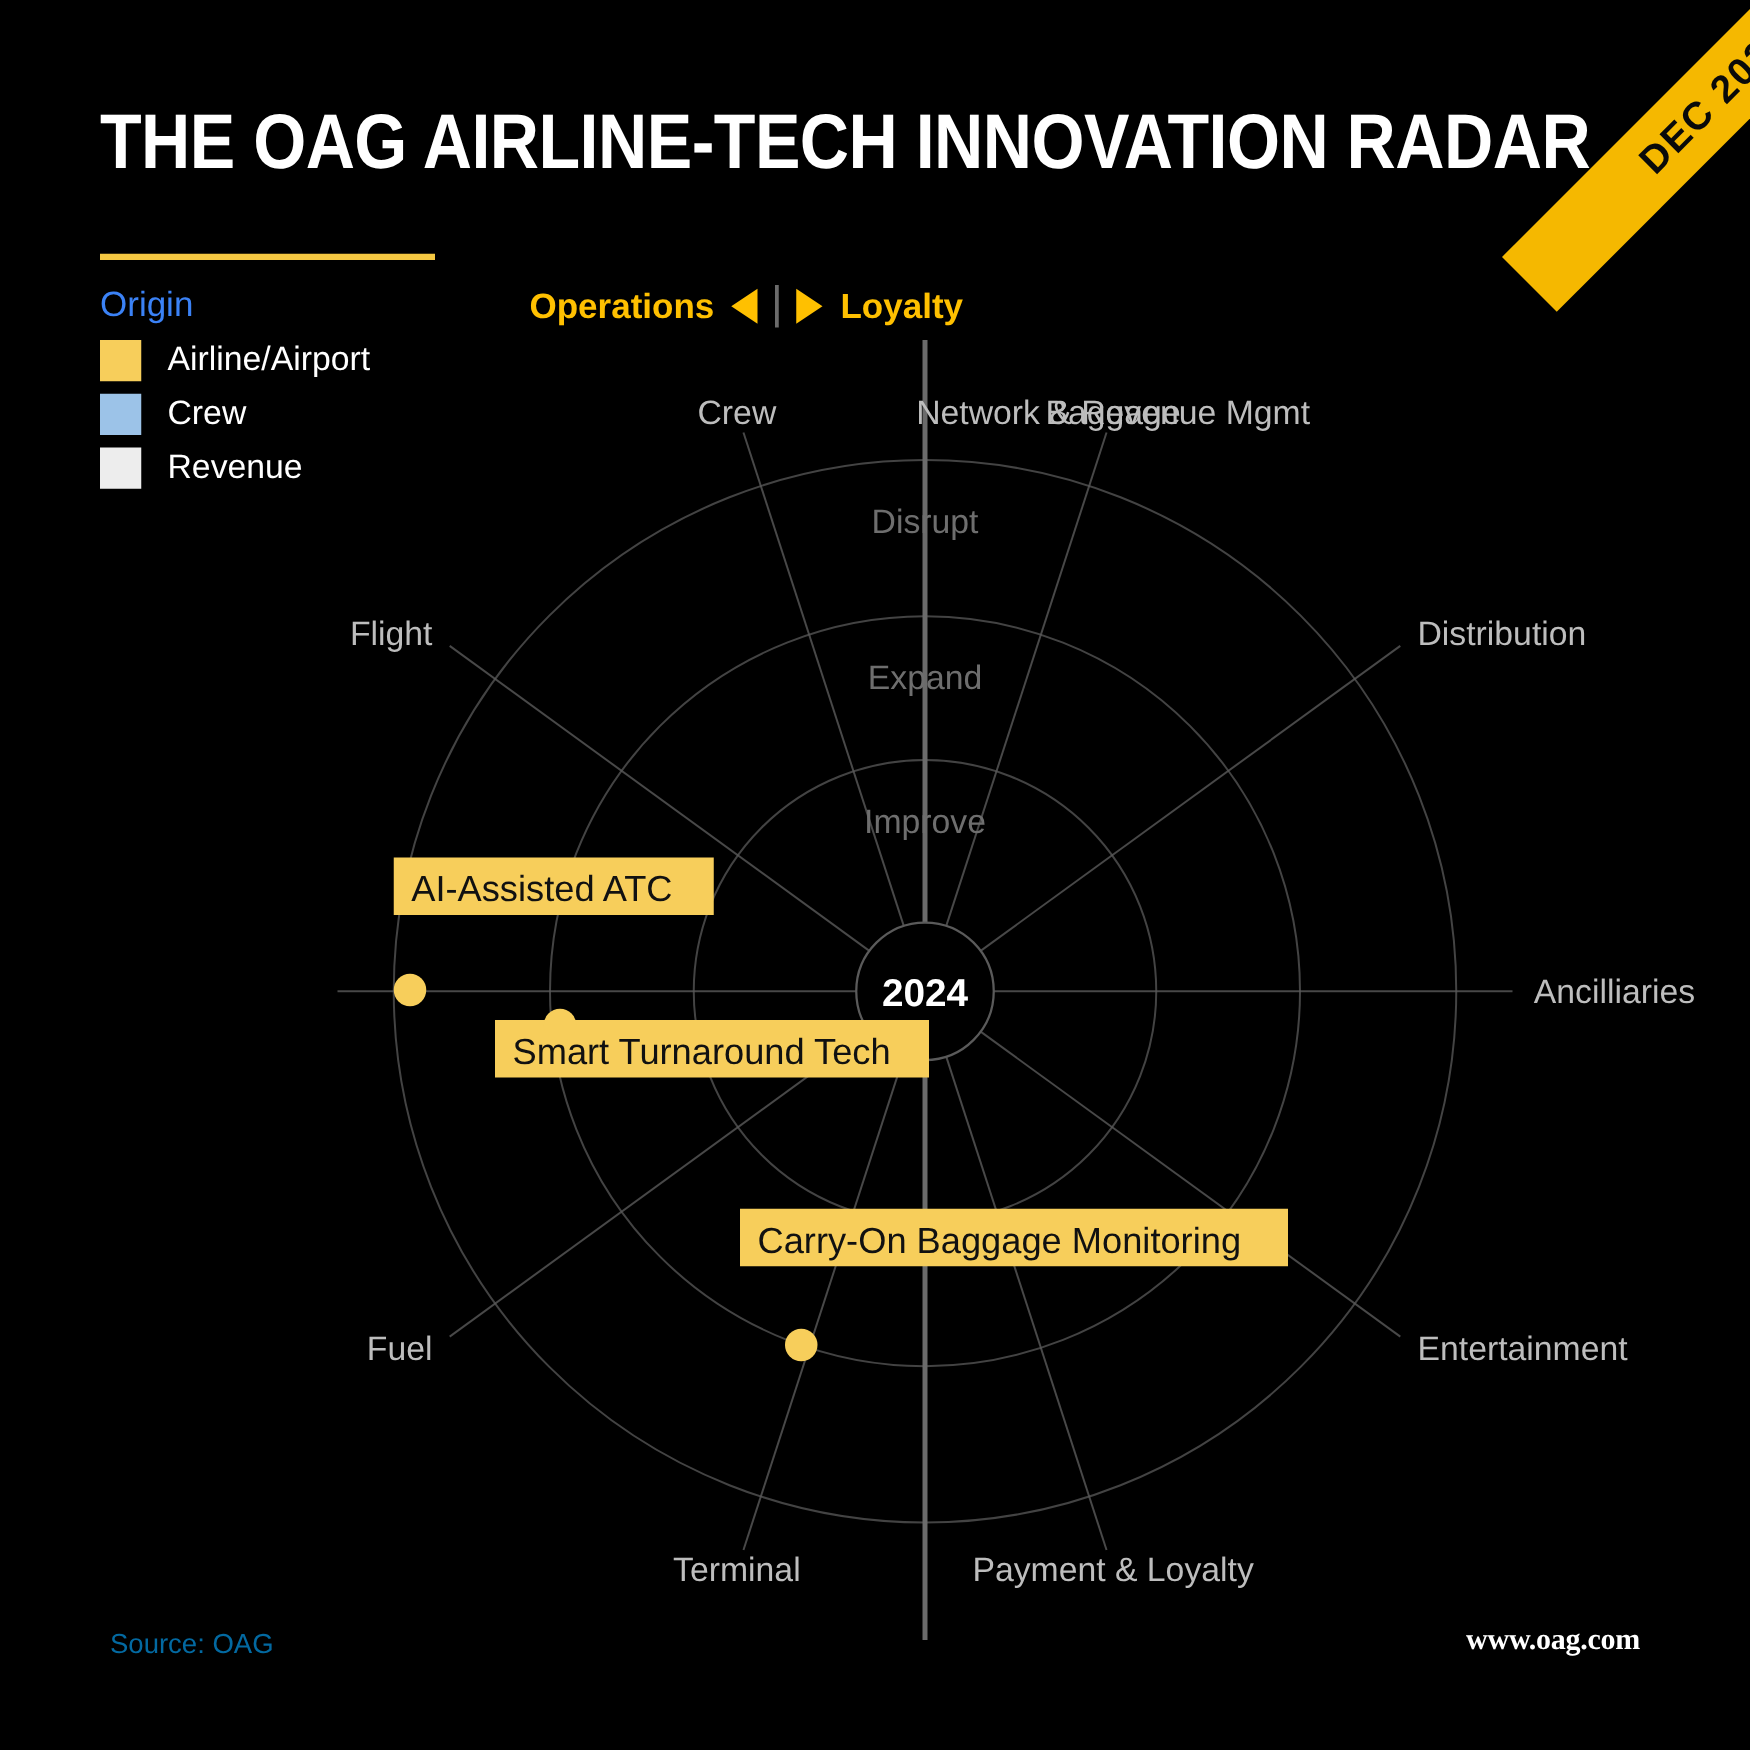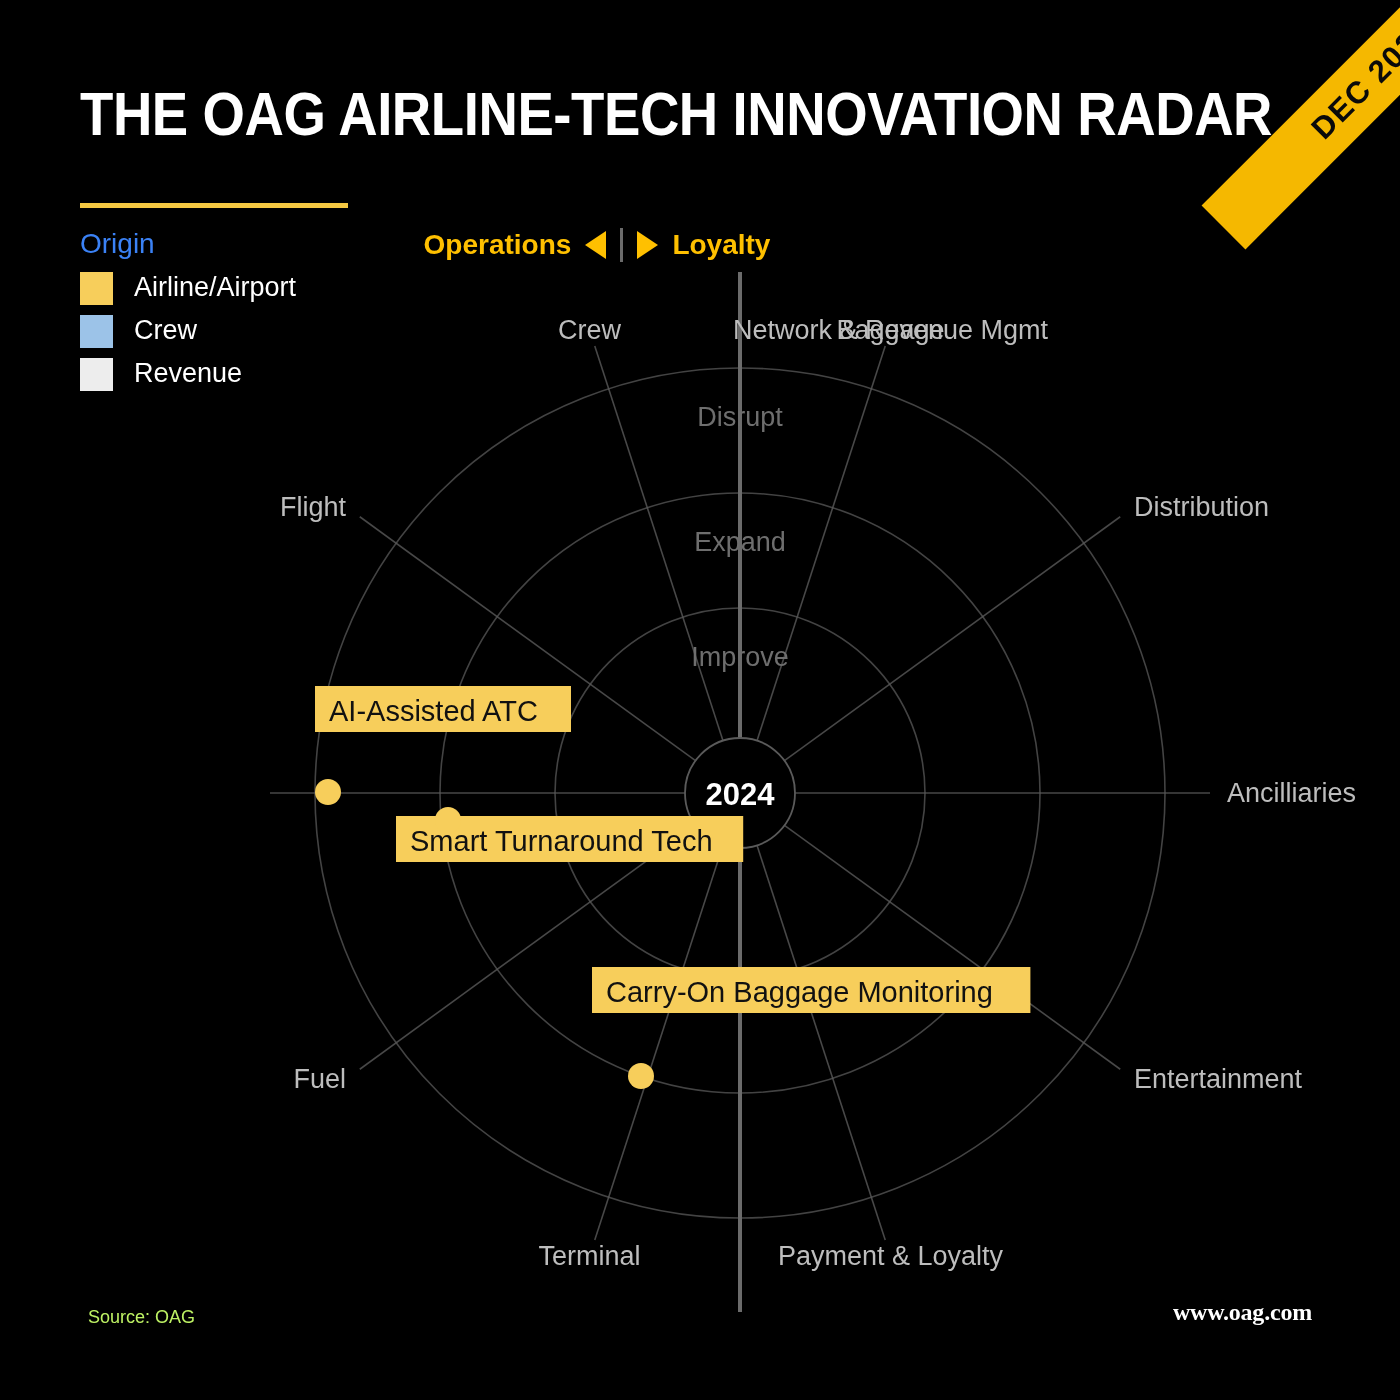--- a/index.html
+++ b/index.html
@@ -58,21 +58,21 @@
   .tri-left  { border-top:14px solid transparent; border-bottom:14px solid transparent; border-right:21px solid #FFC000; }
   .tri-right { border-top:14px solid transparent; border-bottom:14px solid transparent; border-left:21px solid #FFC000; }
   #axis-sep { width:3px; height:34px; background:#6b6b6b; }
 
   
   #radar-svg { position:absolute; left:0; top:0; z-index:10; }
 
   
   #footer-source {
     position:absolute; left:88px; bottom:72px;
-    font-size:18px; color:#bef264; z-index:20;
+    font-size:22px; color:#0369a1; z-index:20;
   }
   #footer-site {
     position:absolute; right:88px; bottom:74px;
     font-size:24px; font-weight:bold; color:#fff;
     letter-spacing:-0.2px; z-index:20;font-family:Liberation Serif, serif;
   }
 </style>
 </head>
 <body>
 

